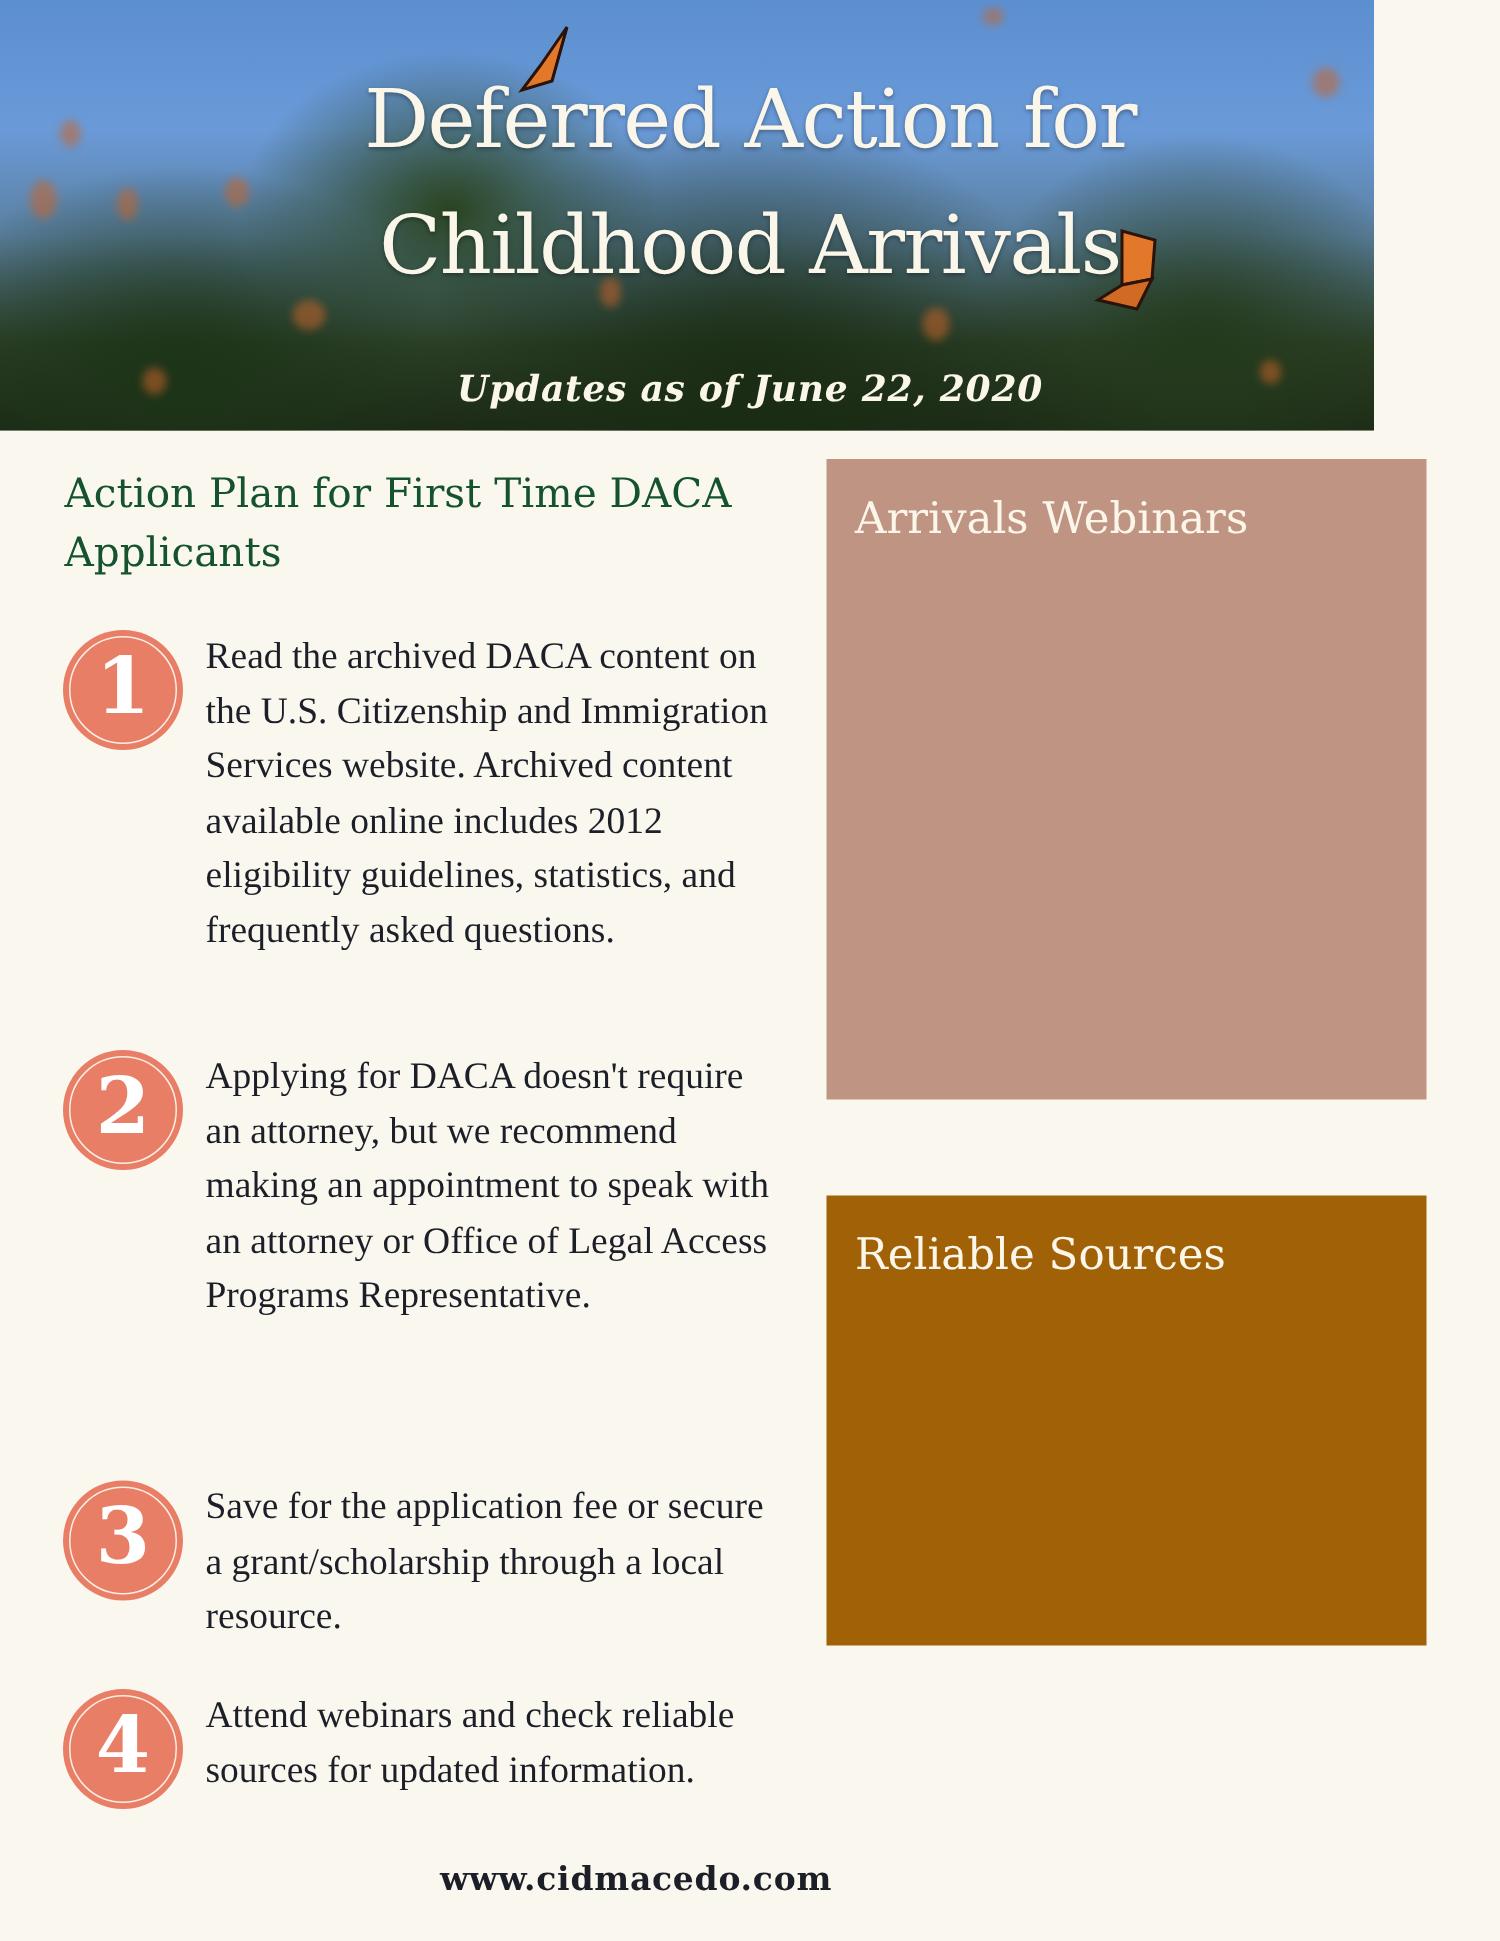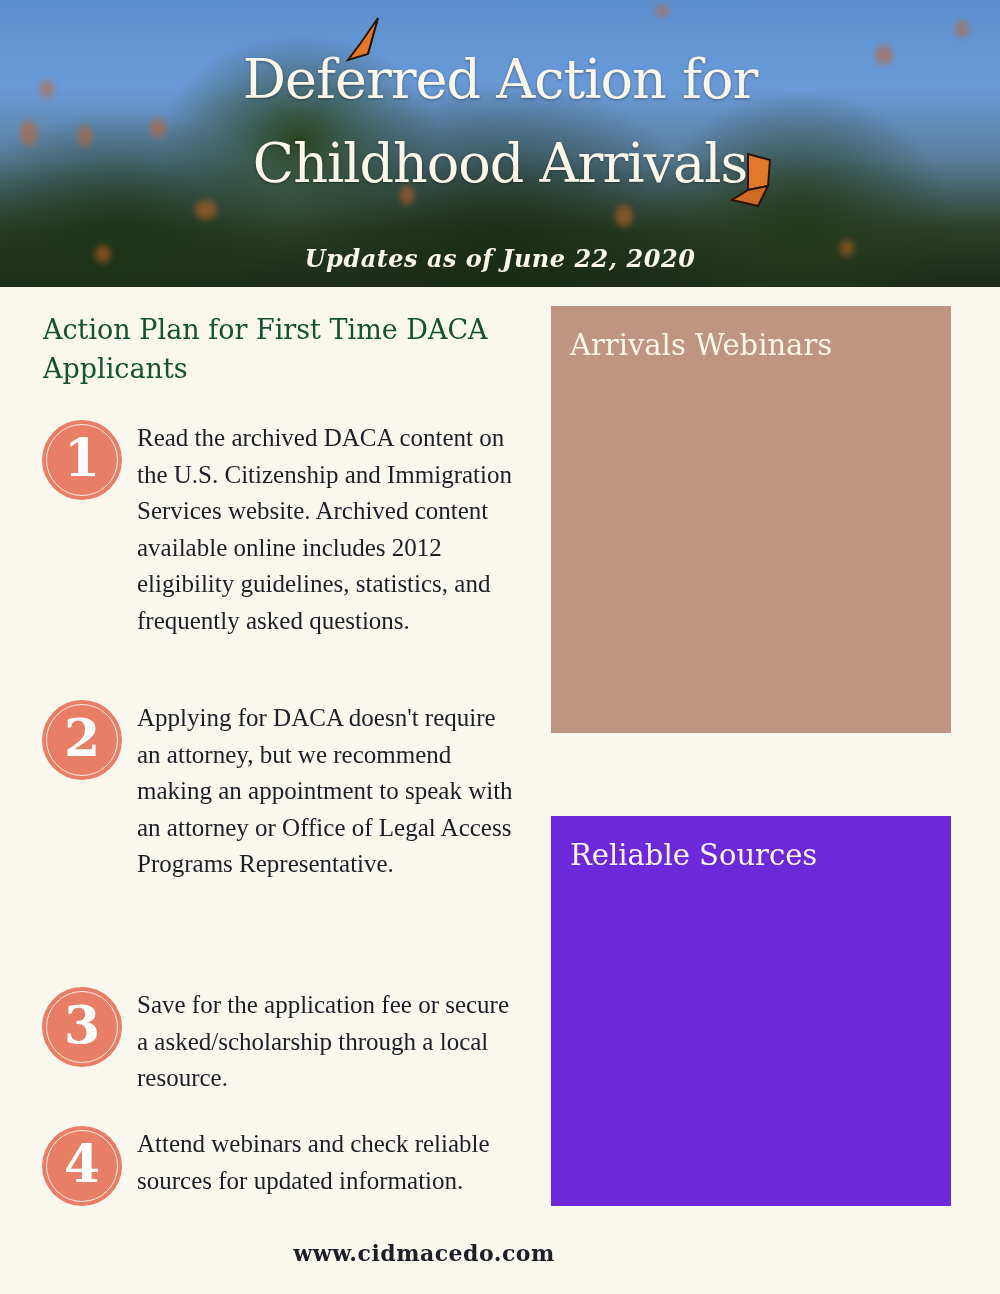--- a/index.html
+++ b/index.html
@@ -3,21 +3,21 @@
   <meta charset="utf-8">
   <style>
     * { box-sizing: border-box; margin: 0; padding: 0; }
     html, body { width: 1000px; height: 1294px; overflow: hidden; }
     body {
       background: #faf7ef;
       font-family: "DejaVu Serif", "Liberation Serif", serif;
       position: relative;
     }
     .hero {
-      position: absolute; left: 0; top: 0; width: 1000px; height: 287px;
+      position: absolute; left: 0; top: 0; width: 916px; height: 287px;
       overflow: hidden;
       background:
         radial-gradient(ellipse 260px 200px at 120px 250px, #1d3418 0%, rgba(29,52,24,0) 70%),
         radial-gradient(ellipse 300px 240px at 500px 260px, #1a2c14 0%, rgba(26,44,20,0) 75%),
         radial-gradient(ellipse 220px 200px at 800px 230px, #243a1c 0%, rgba(36,58,28,0) 70%),
         radial-gradient(ellipse 200px 150px at 300px 140px, #2a4420 0%, rgba(42,68,32,0) 70%),
         linear-gradient(180deg, #5c8fd0 0%, #6a9ad8 30%, #5a7f9e 55%, #2b3f26 80%, #1c2a16 100%);
     }
     .hero .bokeh { position: absolute; border-radius: 50%; background: #c8642a; opacity: 0.55; filter: blur(3px); }
     .hero .butterfly { position: absolute; }
@@ -52,21 +52,21 @@
       position: relative; top: -2px;
     }
     .step .text {
       position: absolute; left: 95px; top: 0; width: 380px;
       color: #1c1f28; font-family: "Liberation Serif", serif; font-size: 25px; line-height: 36.5px;
     }
     .panel {
       position: absolute; left: 551px; width: 400px;
     }
     .panel.webinars { top: 306px; height: 427px; background: #c09482; }
-    .panel.sources { top: 816px; height: 390px; background: #6d28d9; }
+    .panel.sources { top: 797px; height: 300px; background: #a16207; }
     .panel .panel-title {
       position: absolute; left: 19px; top: 22px; color: #fbf6ea;
       font-family: "DejaVu Serif", serif; font-size: 29px;
     }
     .footer-url {
       position: absolute; top: 1240px; left: 0; width: 848px; text-align: center;
       color: #1c1f28; font-family: "DejaVu Serif", serif; font-weight: bold; font-size: 22px; letter-spacing: 0.5px;
     }
   </style>
 </head>
@@ -111,21 +111,21 @@
   <div class="badge">
       <span>2</span>
     </div>
   <div class="text">Applying for DACA doesn't require an attorney, but we recommend making an appointment to speak with an attorney or Office of Legal Access Programs Representative.</div>
 </div>
 
 <div class="step" style="top:987px;">
   <div class="badge">
       <span>3</span>
     </div>
-  <div class="text">Save for the application fee or secure a asked/scholarship through a local resource.</div>
+  <div class="text">Save for the application fee or secure a grant/scholarship through a local resource.</div>
 </div>
 
 <div class="step" style="top:1126px;">
   <div class="badge">
       <span>4</span>
     </div>
   <div class="text">Attend webinars and check reliable sources for updated information.</div>
 </div>
 
 <div class="panel webinars">

